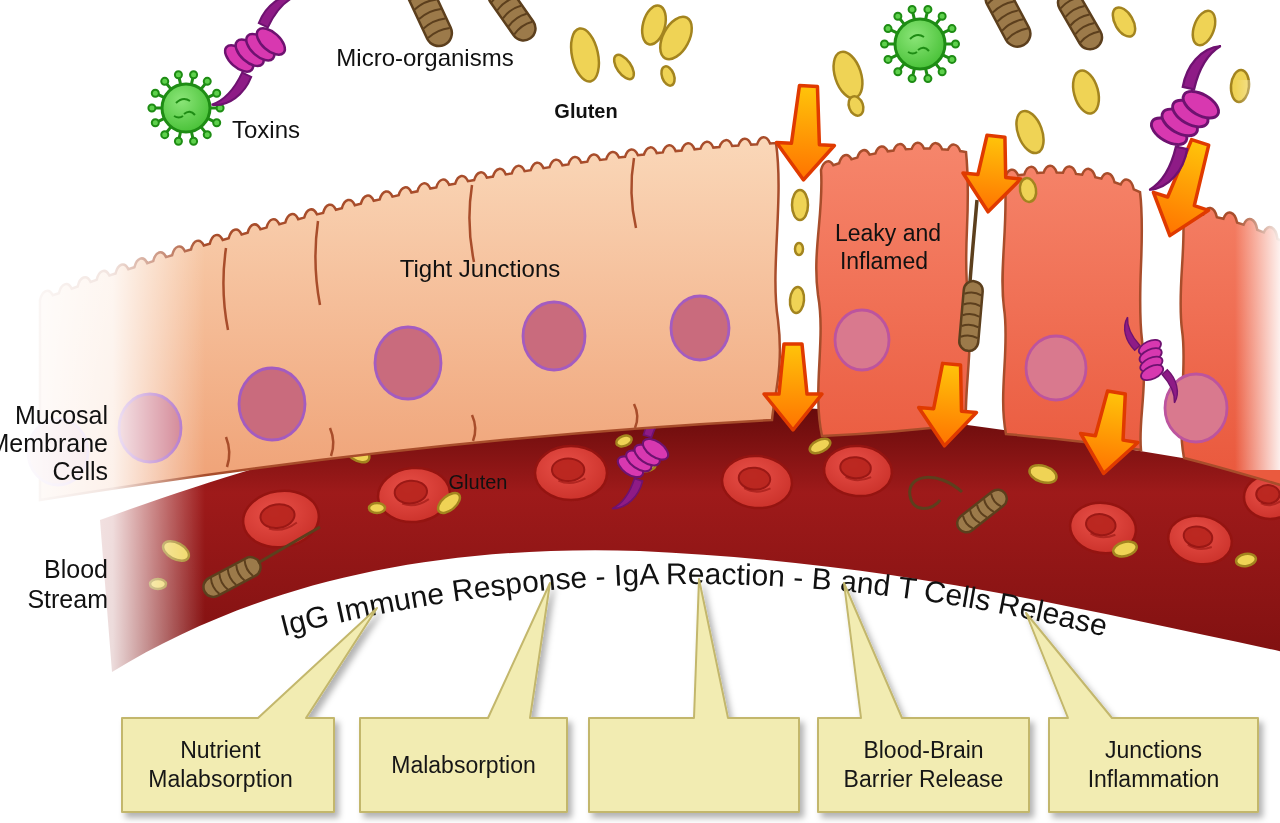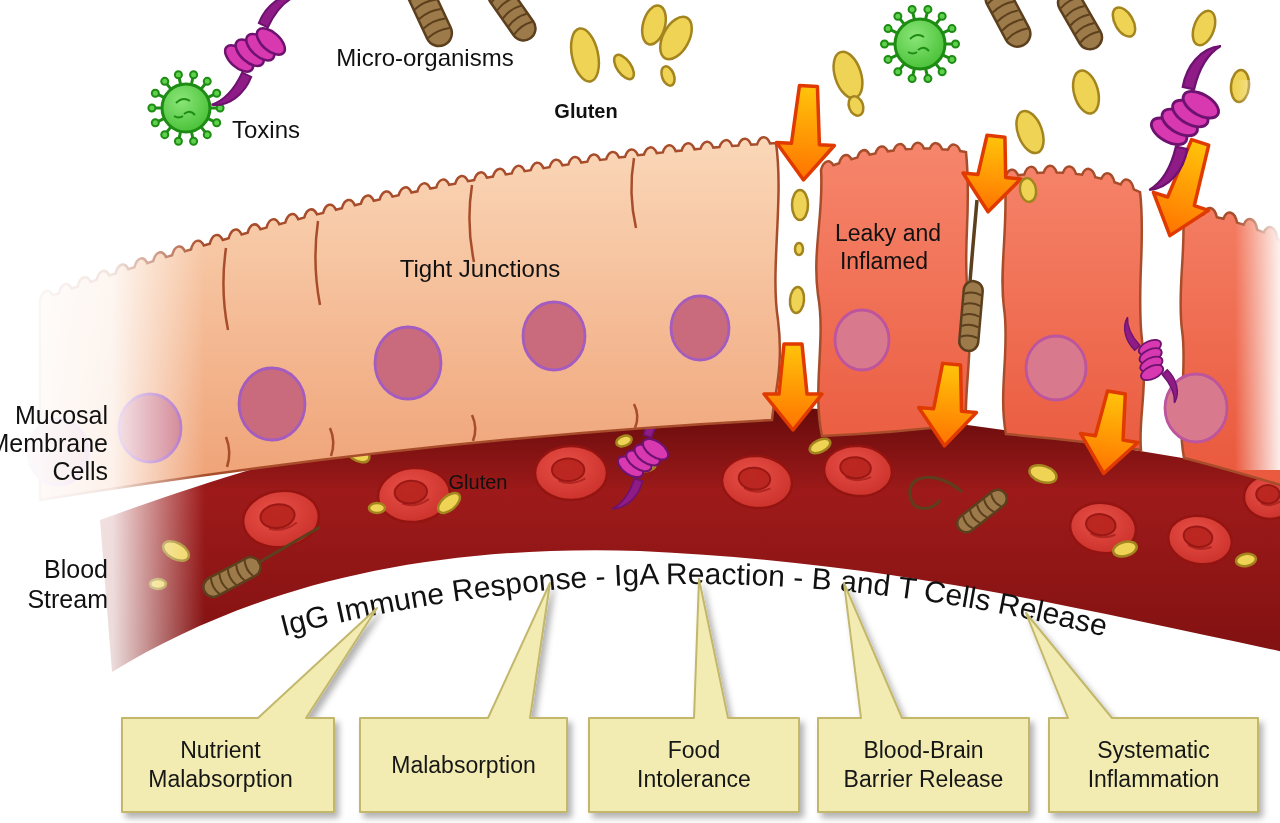--- a/index.html
+++ b/index.html
@@ -356,19 +356,17 @@
         <path d="M 360 718 L 488 718 L 550 583 L 530 718 L 567 718 L 567 812 L 360 812 Z" fill="#F2ECB2" stroke="#C3B76C" stroke-width="2" stroke-linejoin="round" filter="url(#soft)"></path>
         <path d="M 589 718 L 694 718 L 699 579 L 728 718 L 799 718 L 799 812 L 589 812 Z" fill="#F2ECB2" stroke="#C3B76C" stroke-width="2" stroke-linejoin="round" filter="url(#soft)"></path>
         <path d="M 818 718 L 861 718 L 844 583 L 902 718 L 1029 718 L 1029 812 L 818 812 Z" fill="#F2ECB2" stroke="#C3B76C" stroke-width="2" stroke-linejoin="round" filter="url(#soft)"></path>
         <path d="M 1049 718 L 1068 718 L 1026 613 L 1112 718 L 1258 718 L 1258 812 L 1049 812 Z" fill="#F2ECB2" stroke="#C3B76C" stroke-width="2" stroke-linejoin="round" filter="url(#soft)"></path>
       </g>
   </svg>
 
   <div class="box-label" style="left:122px;top:722px;width:197px;height:86px;">Nutrient
 Malabsorption</div>
   <div class="box-label" style="left:360px;top:722px;width:207px;height:86px;">Malabsorption</div>
-  <div class="box-label" style="left:589px;top:722px;width:210px;height:86px;">Food
-Intolerance</div>
   <div class="box-label" style="left:818px;top:722px;width:211px;height:86px;">Blood-Brain
 Barrier Release</div>
-  <div class="box-label" style="left:1049px;top:722px;width:209px;height:86px;">Systematic
+  <div class="box-label" style="left:1049px;top:722px;width:209px;height:86px;">Junctions
 Inflammation</div>
 </div>
 
 </body></html>

